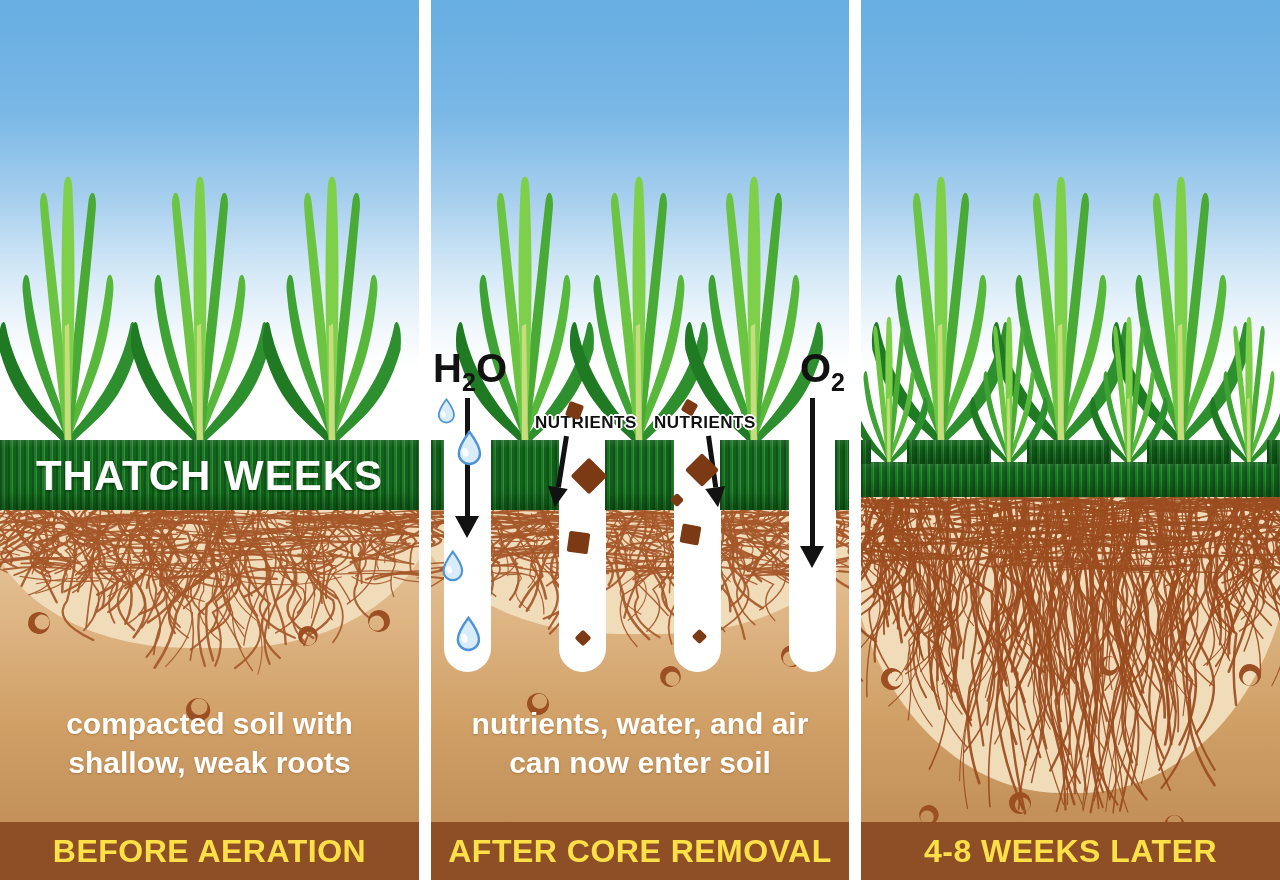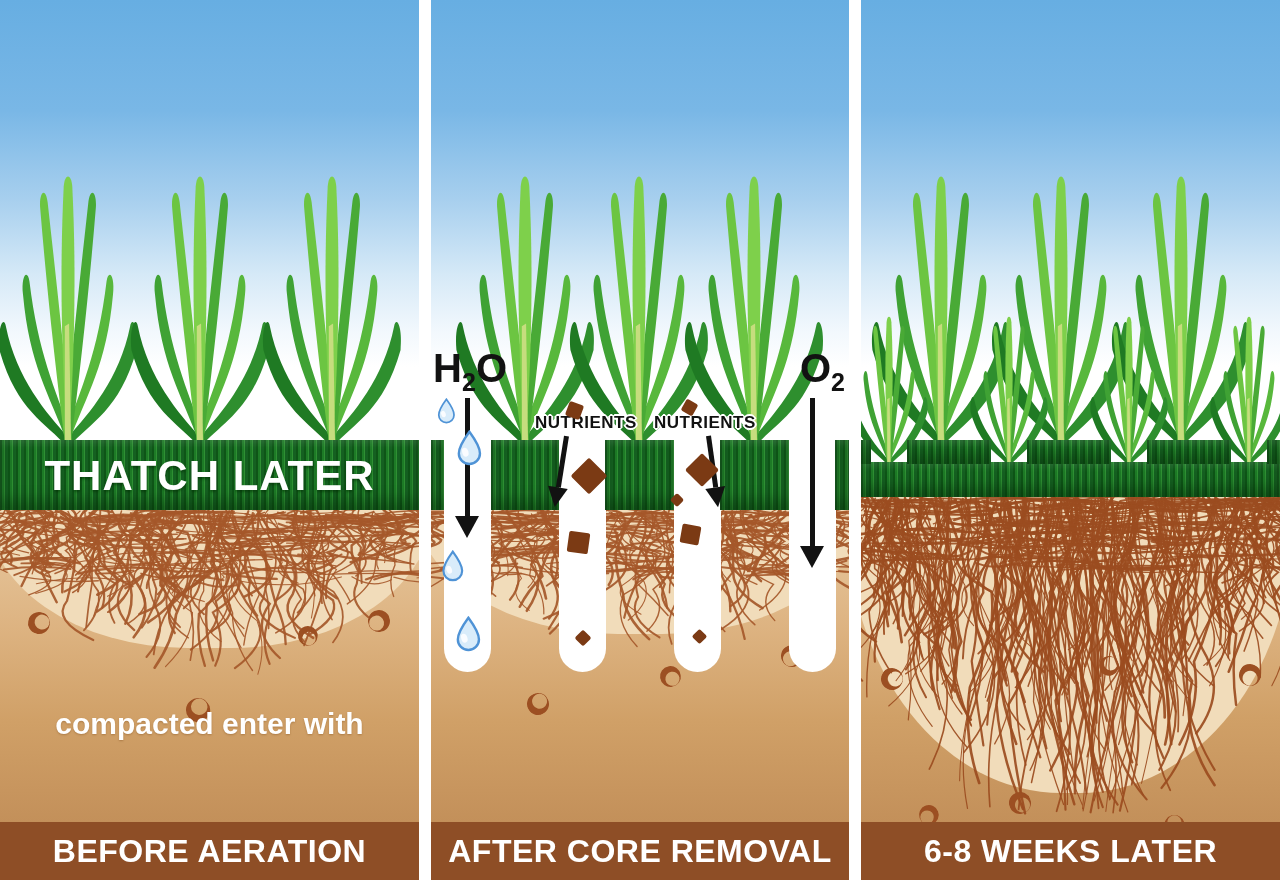--- a/index.html
+++ b/index.html
@@ -33,21 +33,21 @@
         border-radius:0 0 24px 24px;z-index:3}
   .band-base{left:0;right:0;top:462px;height:35px}
   .band-raised{top:440px;height:24px}
 
   .plant{position:absolute;z-index:3}
 
   .caption{position:absolute;left:0;right:0;top:704px;z-index:6;text-align:center;color:#fff;
         font-size:30px;line-height:39px;font-weight:700;
         text-shadow:0 1px 2px rgba(110,60,15,.35)}
   .footer{position:absolute;left:0;right:0;bottom:0;height:58px;background:#8e4e26;z-index:7;
-        display:flex;align-items:center;justify-content:center;color:#ffffff;
+        display:flex;align-items:center;justify-content:center;color:#fde047;
         font-size:32px;font-weight:700;letter-spacing:.5px}
 
   .chem{position:absolute;z-index:8;color:#121212;font-weight:800;font-size:40px;text-align:right}
   .chem sub{font-size:25px;font-weight:800}
   .h2o{left:0;top:346px;width:76px}
   .o2{left:352px;top:346px;width:62px}
   .nutrients{position:absolute;z-index:8;font-size:17px;font-weight:800;color:#111;
         letter-spacing:.5px;text-align:right;
         text-shadow:-2px 0 0 #fff,2px 0 0 #fff,0 -2px 0 #fff,0 2px 0 #fff,
                     -1px -1px 0 #fff,1px 1px 0 #fff,-1px 1px 0 #fff,1px -1px 0 #fff}
@@ -436,23 +436,24 @@
           <use href="#plant-shape"></use>
         </svg>
         <svg class="plant" style="left:125px;top:168px" width="150" height="290" viewBox="0 0 140 220" preserveAspectRatio="none">
           <use href="#plant-shape"></use>
         </svg>
         <svg class="plant" style="left:257px;top:168px" width="150" height="290" viewBox="0 0 140 220" preserveAspectRatio="none">
           <use href="#plant-shape"></use>
         </svg>
       </div>
     <div class="band band-full"></div>
-    <div class="thatch-text">THATCH LATER</div>
+    <div class="thatch-text">THATCH WEEKS</div>
     <div class="caption">
-      <div>compacted enter with</div>
+      <div>compacted soil with</div>
+      <div>shallow, weak roots</div>
     </div>
     <div class="footer">BEFORE AERATION</div>
   </section>
 
   <section class="panel p2">
     <div class="sky"></div>
     <div class="soil"></div>
     <div class="root-backdrop"></div>
     <svg class="roots" id="roots2" width="418" height="150" style="top:508px">
         <path d="M259.9 2.3 Q257.8 16.3 241.1 30.3 Q225.4 39.1 252.2 47.9 Q238.3 63.5 228.8 79.1" fill="none" stroke="#a5582a" stroke-width="1.94" stroke-linecap="round" opacity="0.92"></path>
@@ -806,20 +807,24 @@
         <div class="nutrient-bit" style="left:145px;top:463px;width:26px;height:26px;transform:rotate(45deg)"></div>
         <div class="nutrient-bit" style="left:136.5px;top:531.5px;width:21px;height:21px;transform:rotate(8deg)"></div>
         <div class="nutrient-bit" style="left:146px;top:632px;width:12px;height:12px;transform:rotate(45deg)"></div>
         <div class="nutrient-bit" style="left:251.5px;top:400.5px;width:13px;height:13px;transform:rotate(30deg)"></div>
         <div class="nutrient-bit" style="left:259px;top:458px;width:24px;height:24px;transform:rotate(45deg)"></div>
         <div class="nutrient-bit" style="left:249.5px;top:524.5px;width:19px;height:19px;transform:rotate(10deg)"></div>
         <div class="nutrient-bit" style="left:262.5px;top:630.5px;width:11px;height:11px;transform:rotate(45deg)"></div>
         <div class="nutrient-bit" style="left:241px;top:495px;width:10px;height:10px;transform:rotate(45deg)"></div>
       </div>
 
+    <div class="caption">
+      <div>nutrients, water, and air</div>
+      <div>can now enter soil</div>
+    </div>
     <div class="footer">AFTER CORE REMOVAL</div>
   </section>
 
   <section class="panel p3">
     <div class="sky"></div>
     <div class="soil"></div>
     <div class="root-backdrop"></div>
     <svg class="roots" id="roots3" width="419" height="320" style="top:495px">
         <path d="M230.8 6.2 Q221.4 53.9 199.8 101.6 Q192.7 151.5 205.7 201.5 Q219.9 250.0 225.5 298.5" fill="none" stroke="#9b4c20" stroke-width="2.07" stroke-linecap="round" opacity="0.92"></path>
         <path d="M238.8 0.8 Q248.0 28.9 224.4 57.0 Q237.7 88.9 228.4 120.7 Q243.5 150.8 239.5 181.0" fill="none" stroke="#9b4c20" stroke-width="2.19" stroke-linecap="round" opacity="0.92"></path>
@@ -1372,16 +1377,16 @@
 
     <div class="band band-base"></div>
     <div class="band band-raised" style="left:0;width:10px"></div>
     <div class="band band-raised" style="left:46px;width:84px"></div>
     <div class="band band-raised" style="left:166px;width:84px"></div>
     <div class="band band-raised" style="left:286px;width:84px"></div>
     <div class="band band-raised" style="left:406px;width:13px"></div>
 
     <div class="caption">
     </div>
-    <div class="footer">6-8 WEEKS LATER</div>
+    <div class="footer">4-8 WEEKS LATER</div>
   </section>
 
 </div>
 
 </body></html>

